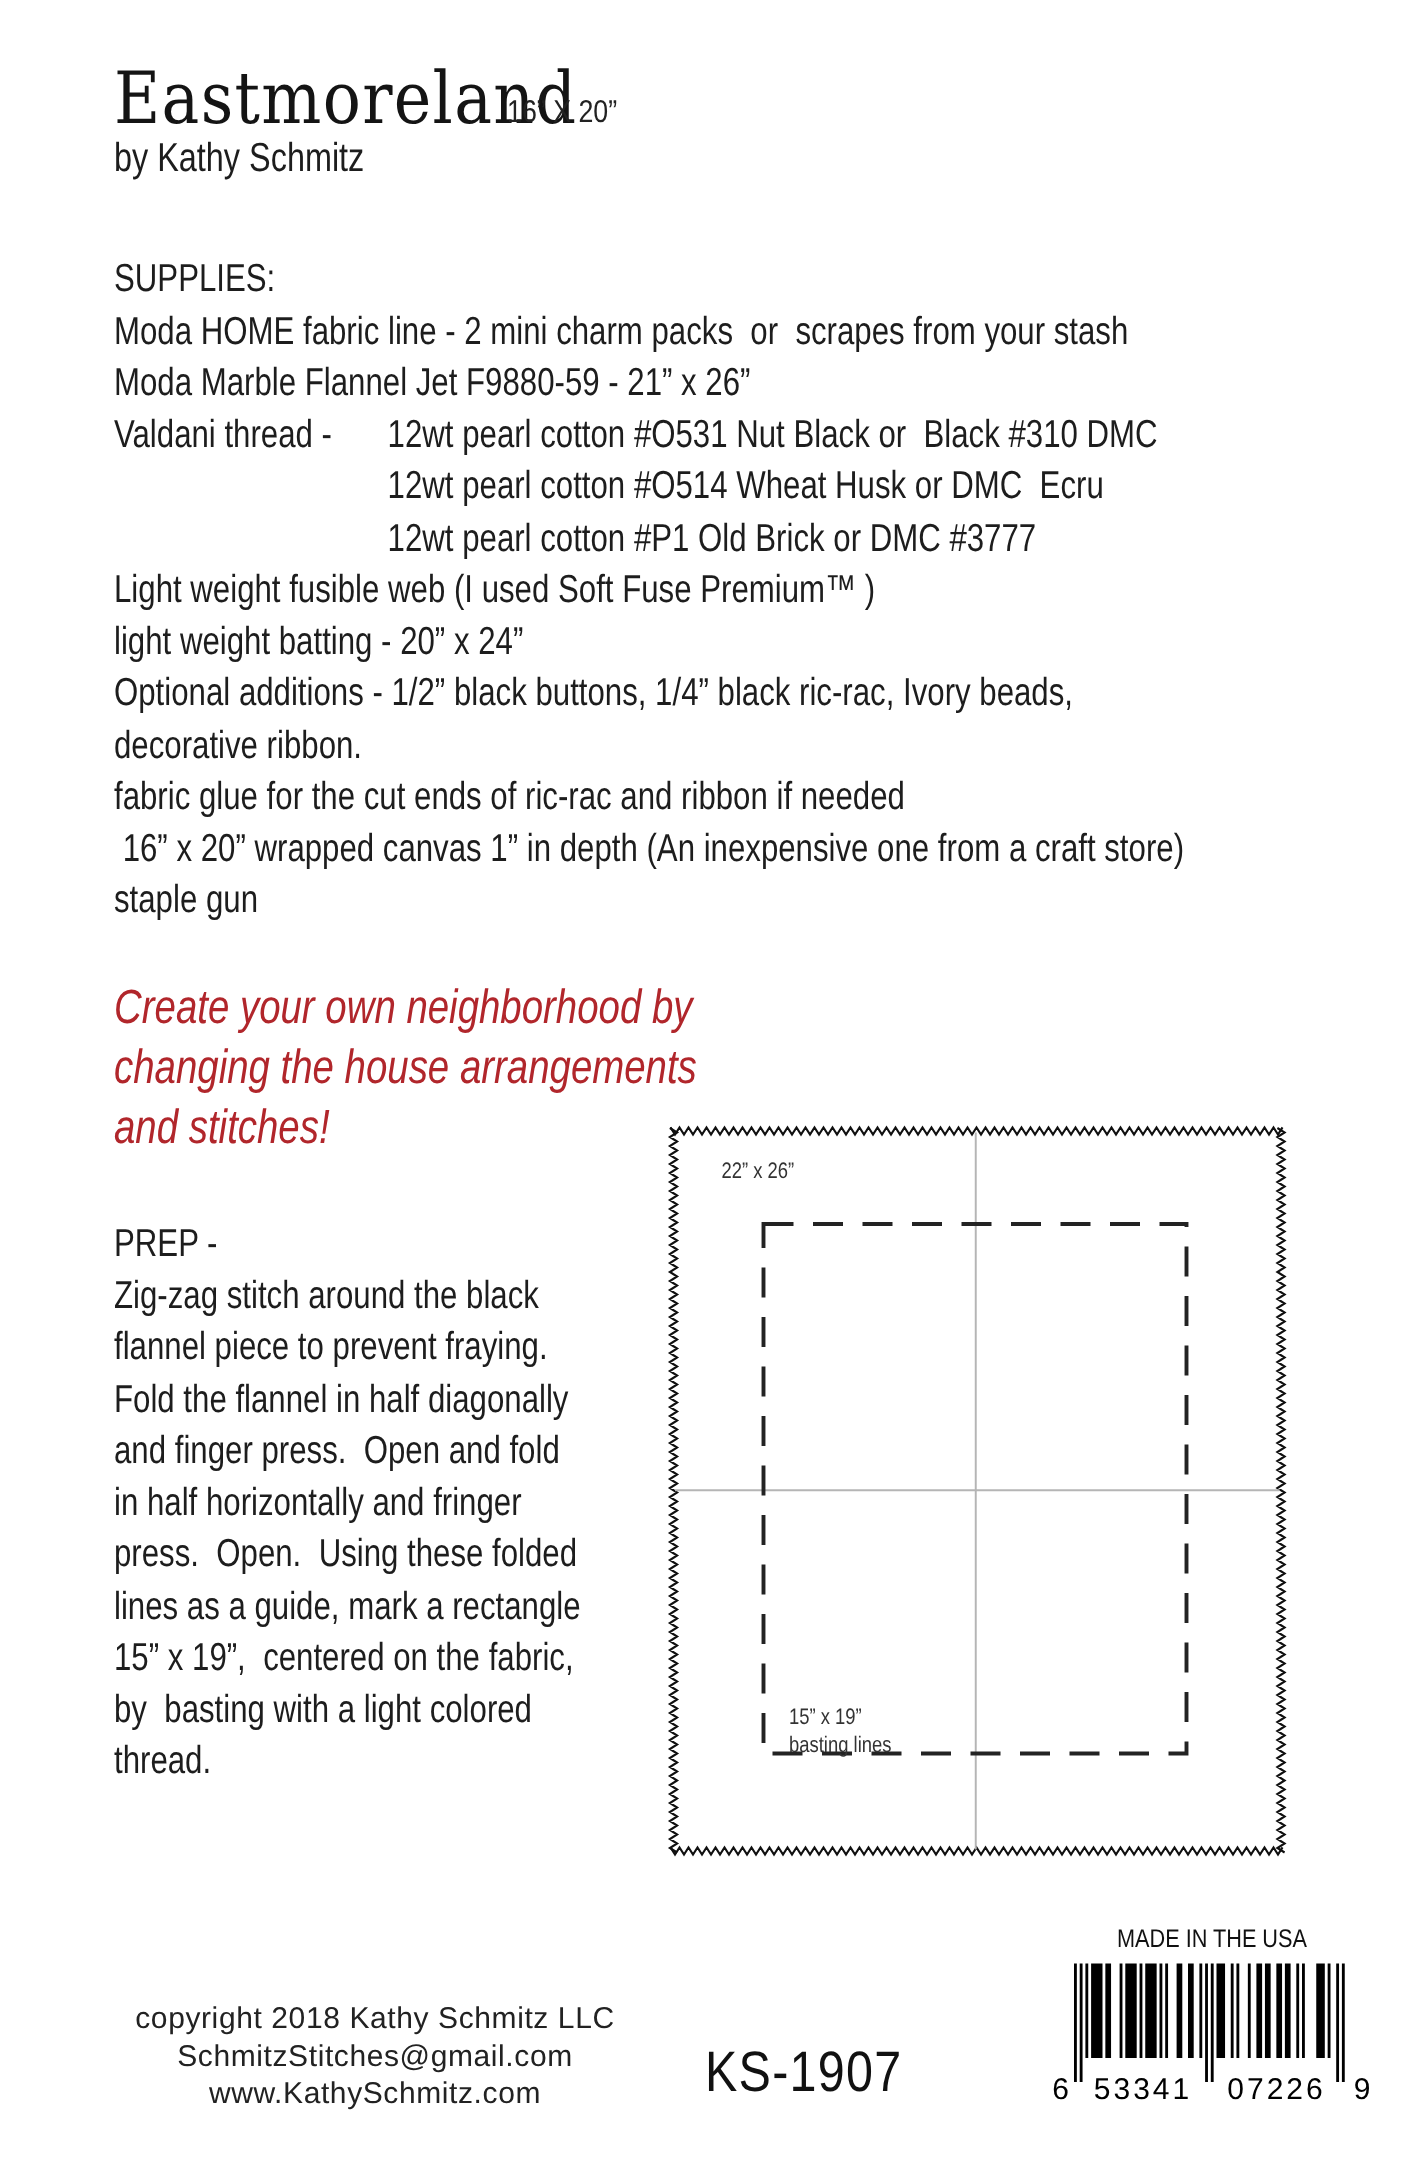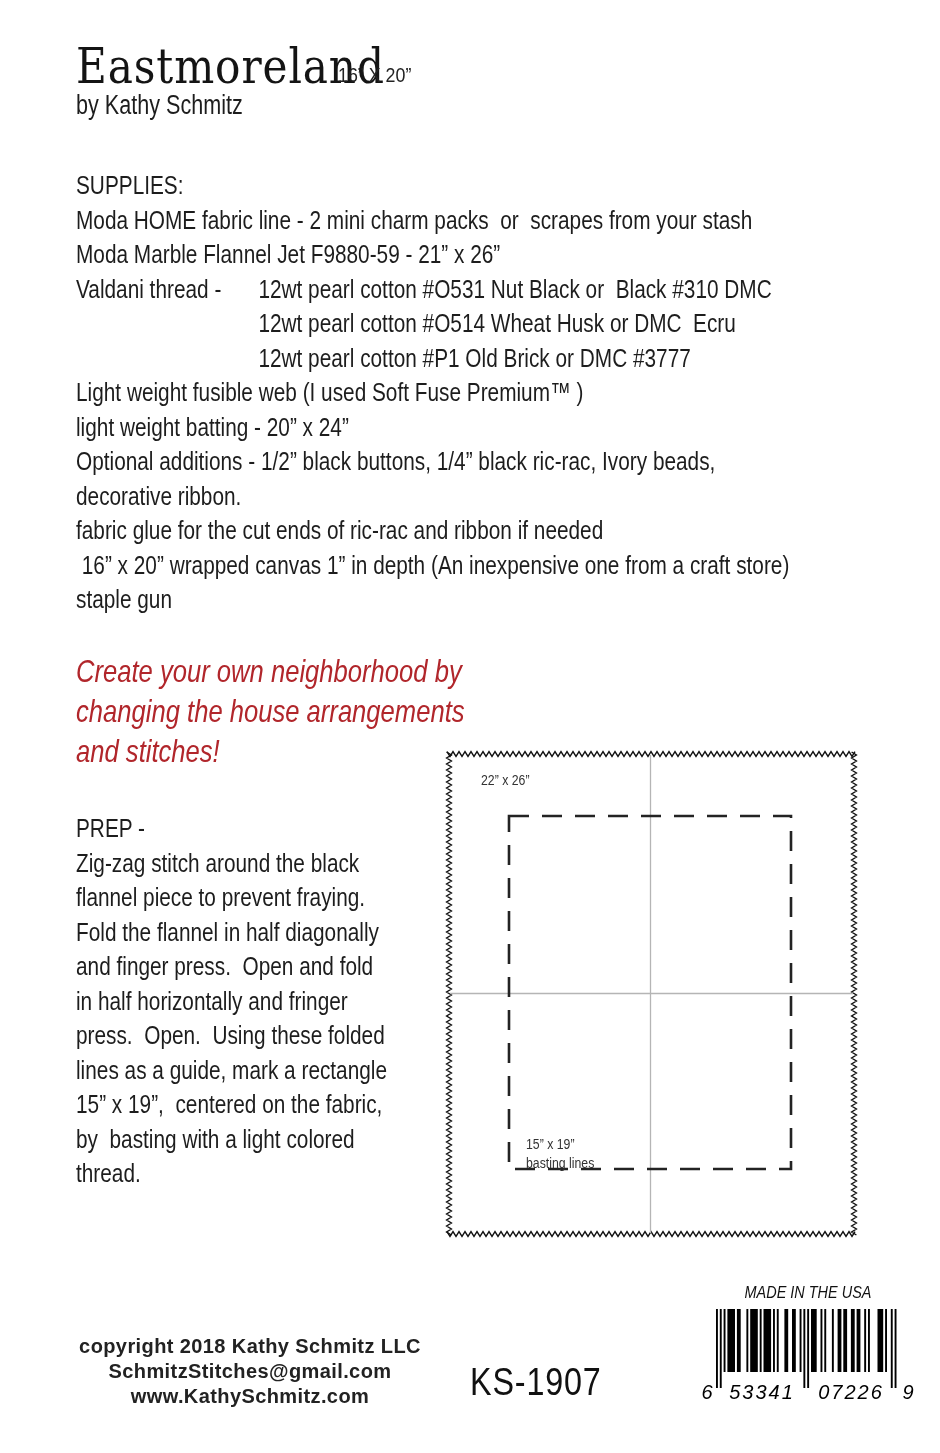--- a/index.html
+++ b/index.html
@@ -21,25 +21,25 @@
 
   #note{position:absolute;left:76px;top:651px;font-size:32px;font-style:italic;
         line-height:40px;width:700px;}
 
   #prep{position:absolute;left:76px;top:811px;font-size:26px;line-height:34.5px;width:580px;}
 
   #diagram{position:absolute;left:444px;top:749px;}
   #diagram text{font-family:"Liberation Sans",sans-serif;font-size:15px;fill:#333;}
 
   #footer-copyright{position:absolute;left:55px;top:1334px;width:390px;text-align:center;
-        font-size:20px;line-height:25px;letter-spacing:0.4px;color:#222;font-weight:bold;}
+        font-size:20px;line-height:25px;letter-spacing:0.4px;color:#222;}
   #item-code{position:absolute;left:470px;top:1363px;font-size:38px;line-height:38px;
         letter-spacing:1px;color:#111;transform:scaleX(0.85);transform-origin:0 0;white-space:pre;}
 
-  #barcode-block{position:absolute;left:700px;top:1284px;width:216px;font-style:italic;}
+  #barcode-block{position:absolute;left:700px;top:1284px;width:216px;}
   #made-in{text-align:center;font-size:17px;line-height:18px;color:#111;
         transform:scaleX(0.85);margin-bottom:4px;white-space:pre;}
   #upc text{font-family:"Liberation Sans",sans-serif;font-size:20px;fill:#000;}
 </style>
 </head>
 <body>
 
 <div class="page">
 
   <div id="title">Eastmoreland</div>

